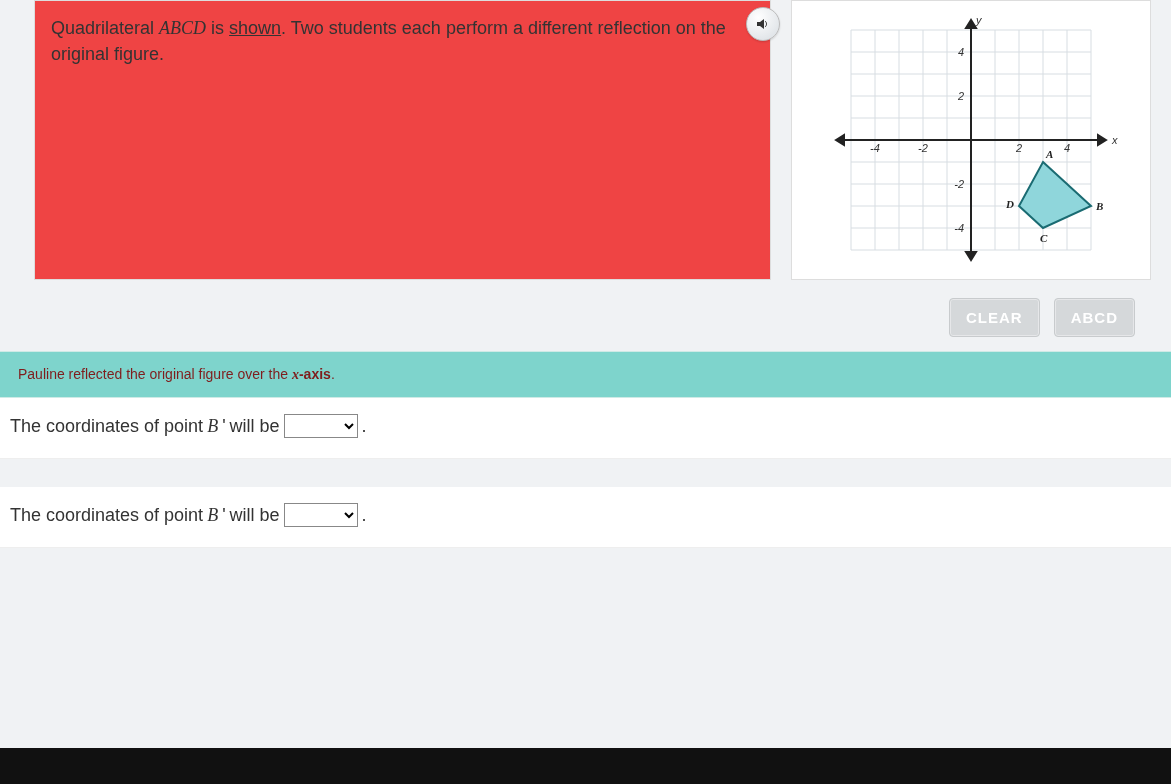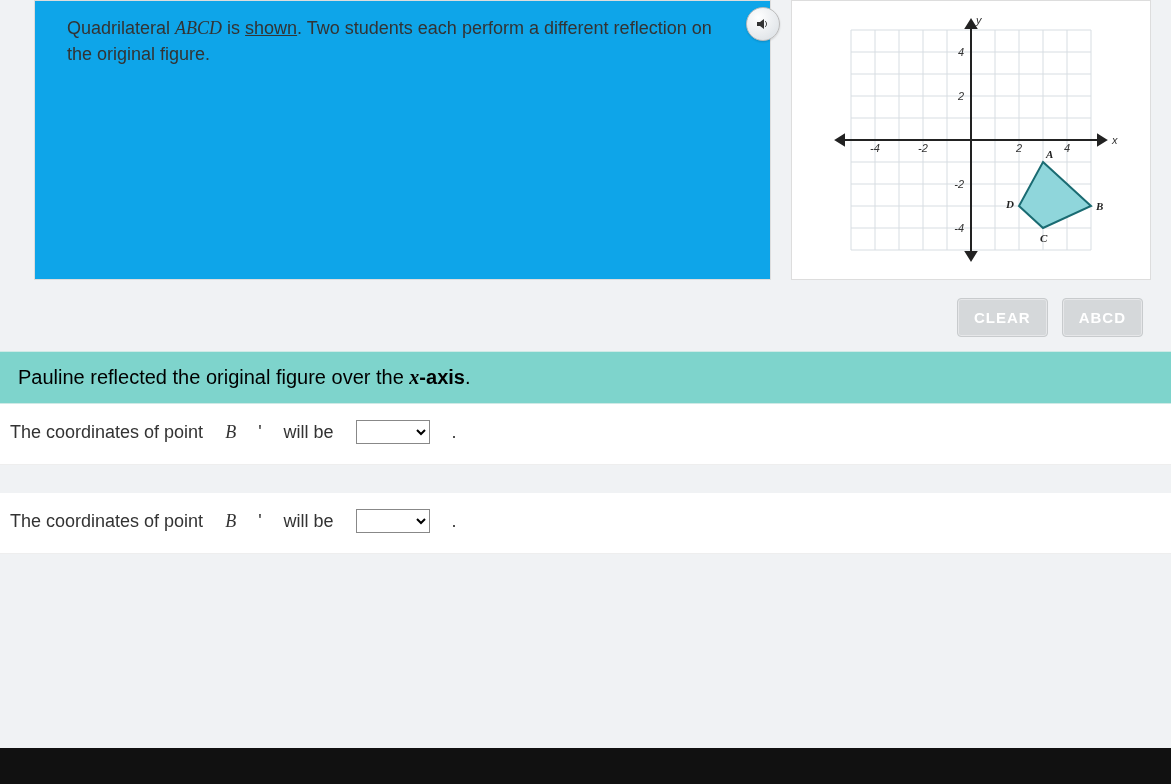--- a/index.html
+++ b/index.html
@@ -11,23 +11,23 @@
       overflow: hidden;
       color: #333;
     }
     .top-row {
       display: flex;
       gap: 20px;
       padding: 0 20px 0 34px;
       align-items: flex-start;
     }
     .instructions-card {
-      background: #0ea5e9;
+      background: #ef4444;
       border: 1px solid #ddd;
-      padding: 14px 32px;
+      padding: 14px 16px;
       flex: 1;
       position: relative;
       min-height: 280px;
       font-size: 18px;
       line-height: 1.45;
     }
     .instructions-card .p1 { margin-bottom: 24px; }
     .math-i { font-style: italic; font-family: Georgia, 'Times New Roman', serif; }
     .underline { text-decoration: underline; }
     .audio-btn {
@@ -53,51 +53,51 @@
       display: flex;
       align-items: center;
       justify-content: center;
       padding: 8px;
     }
     .graph-svg { width: 310px; height: 260px; }
     .actions-row {
       display: flex;
       justify-content: flex-end;
       gap: 14px;
-      padding: 18px 28px 14px 0;
+      padding: 18px 36px 14px 0;
     }
     .btn {
       background: #d5d8da;
       color: #fff;
       border: 1px solid #c8cbcd;
       font-weight: bold;
       font-size: 15px;
       letter-spacing: 1px;
       padding: 10px 16px;
       border-radius: 4px;
       cursor: pointer;
       min-width: 78px;
       text-align: center;
       box-shadow: inset 0 0 0 1px rgba(255,255,255,.4);
     }
     .question-block .header {
       background: #7ed4cc;
-      color: #000000;
-      font-size: 20px;
+      color: #7f1d1d;
+      font-size: 14px;
       padding: 14px 18px;
       border-top: 1px solid #cfeae6;
       border-bottom: 1px solid #cfeae6;
     }
     .question-block .answer {
       background: #fff;
       font-size: 18px;
       padding: 16px 14px 20px 10px;
       display: flex;
       align-items: center;
-      gap: 22px;
+      gap: 4px;
       border-bottom: 1px solid #eee;
     }
     .q-gap { height: 28px; }
     select.coord {
       font-size: 14px;
       height: 24px;
       width: 74px;
       border: 1px solid #888;
       background: #fff;
     }

